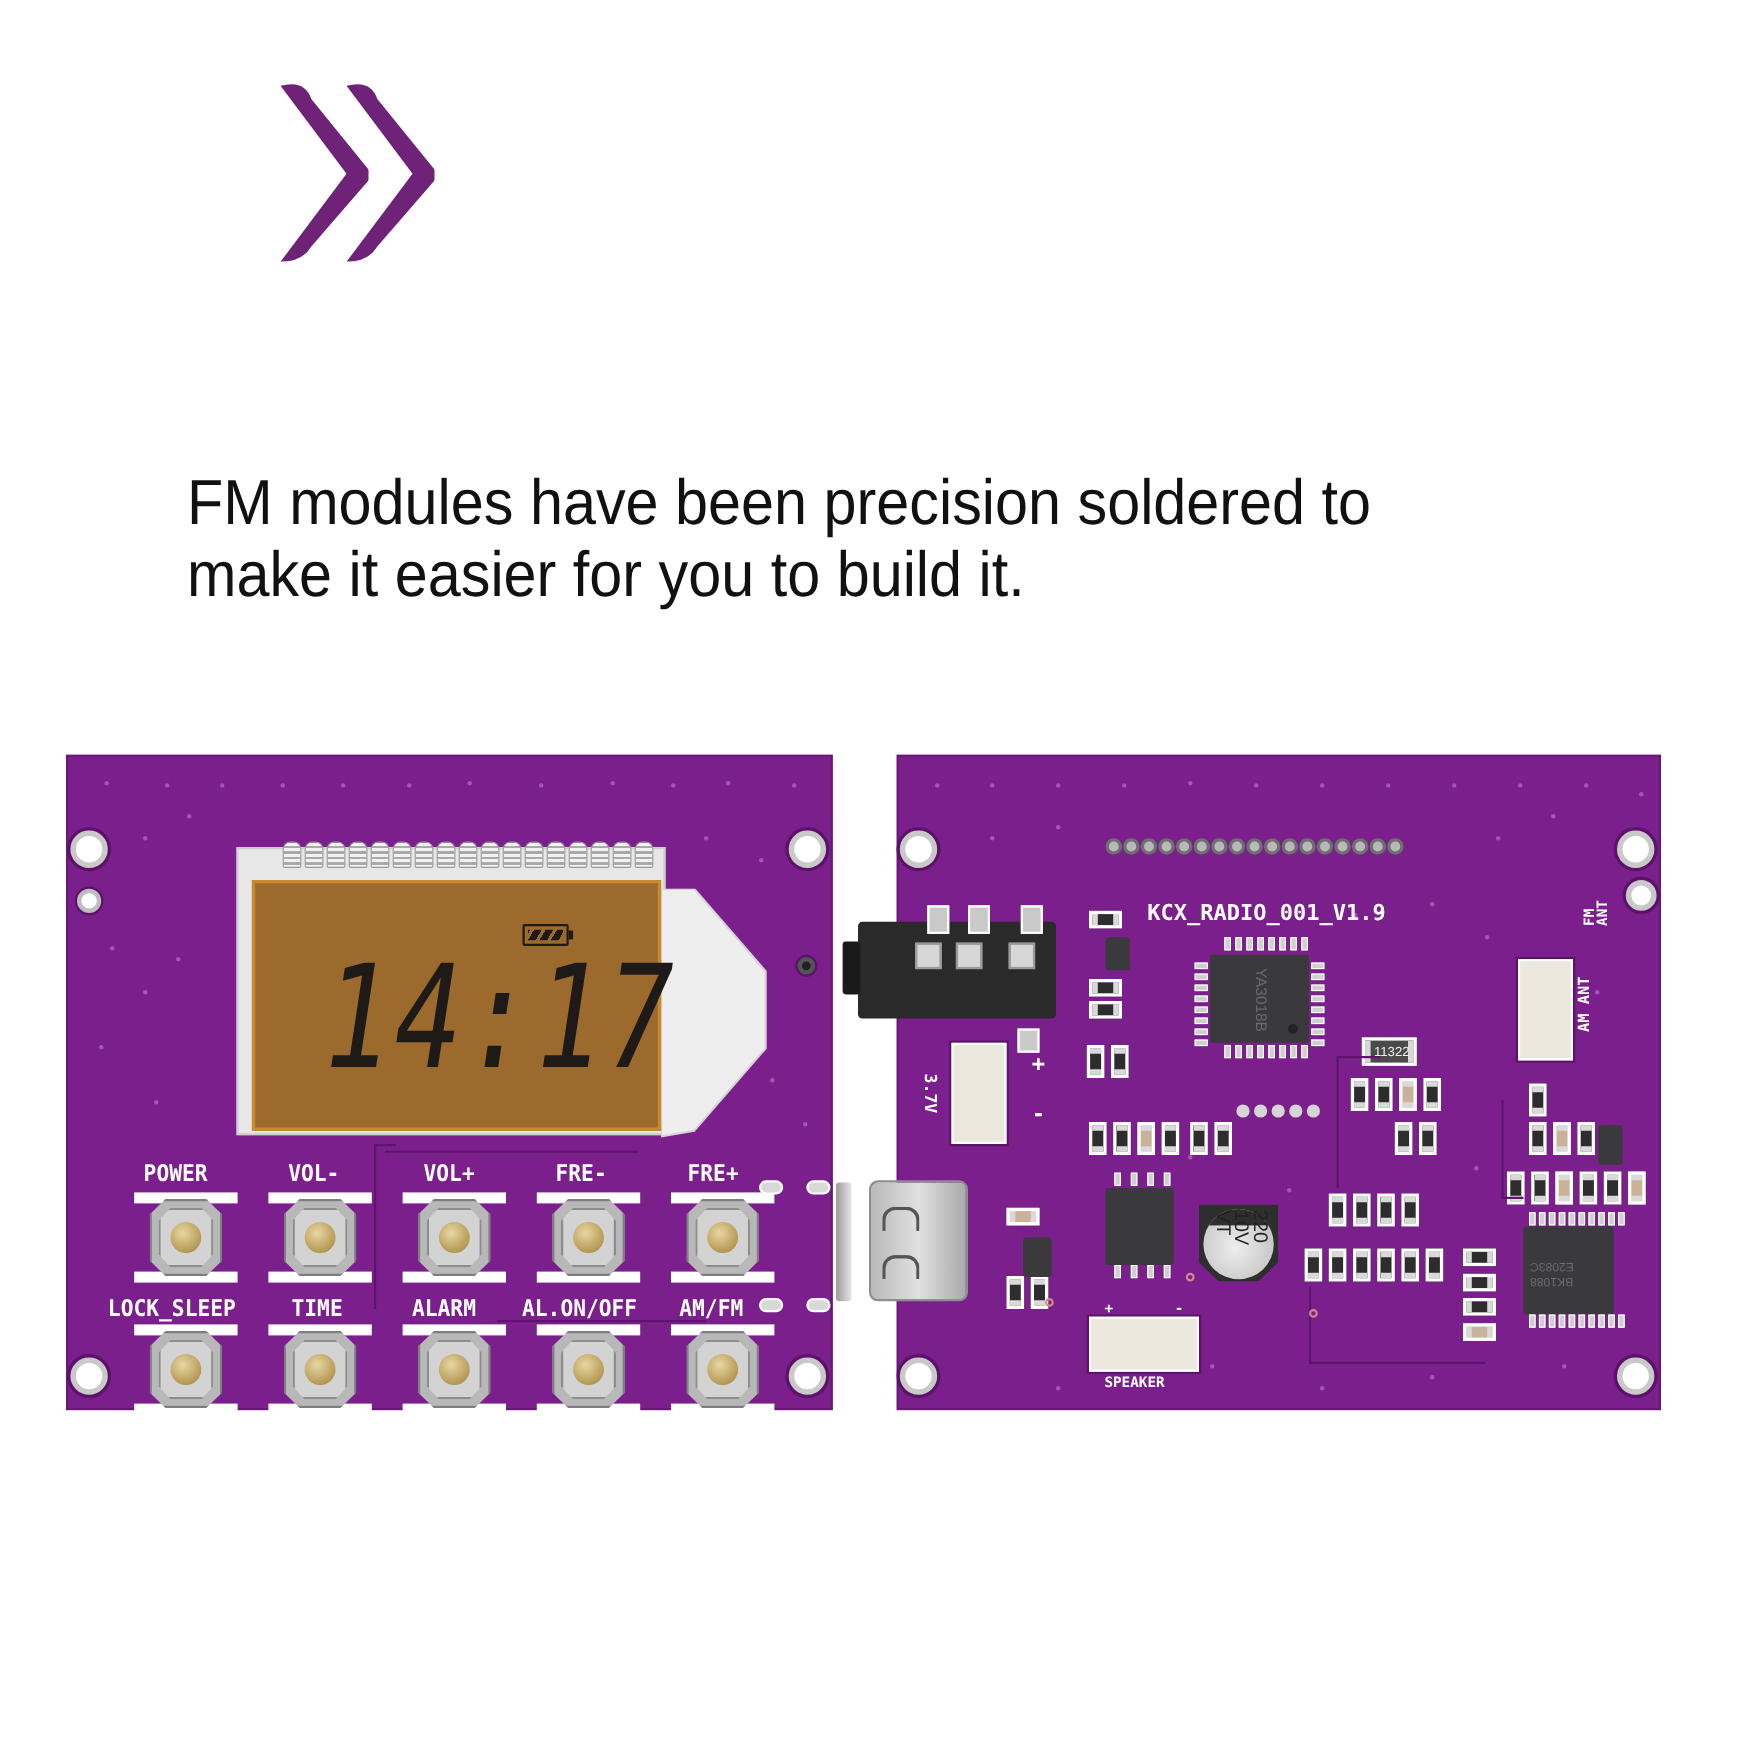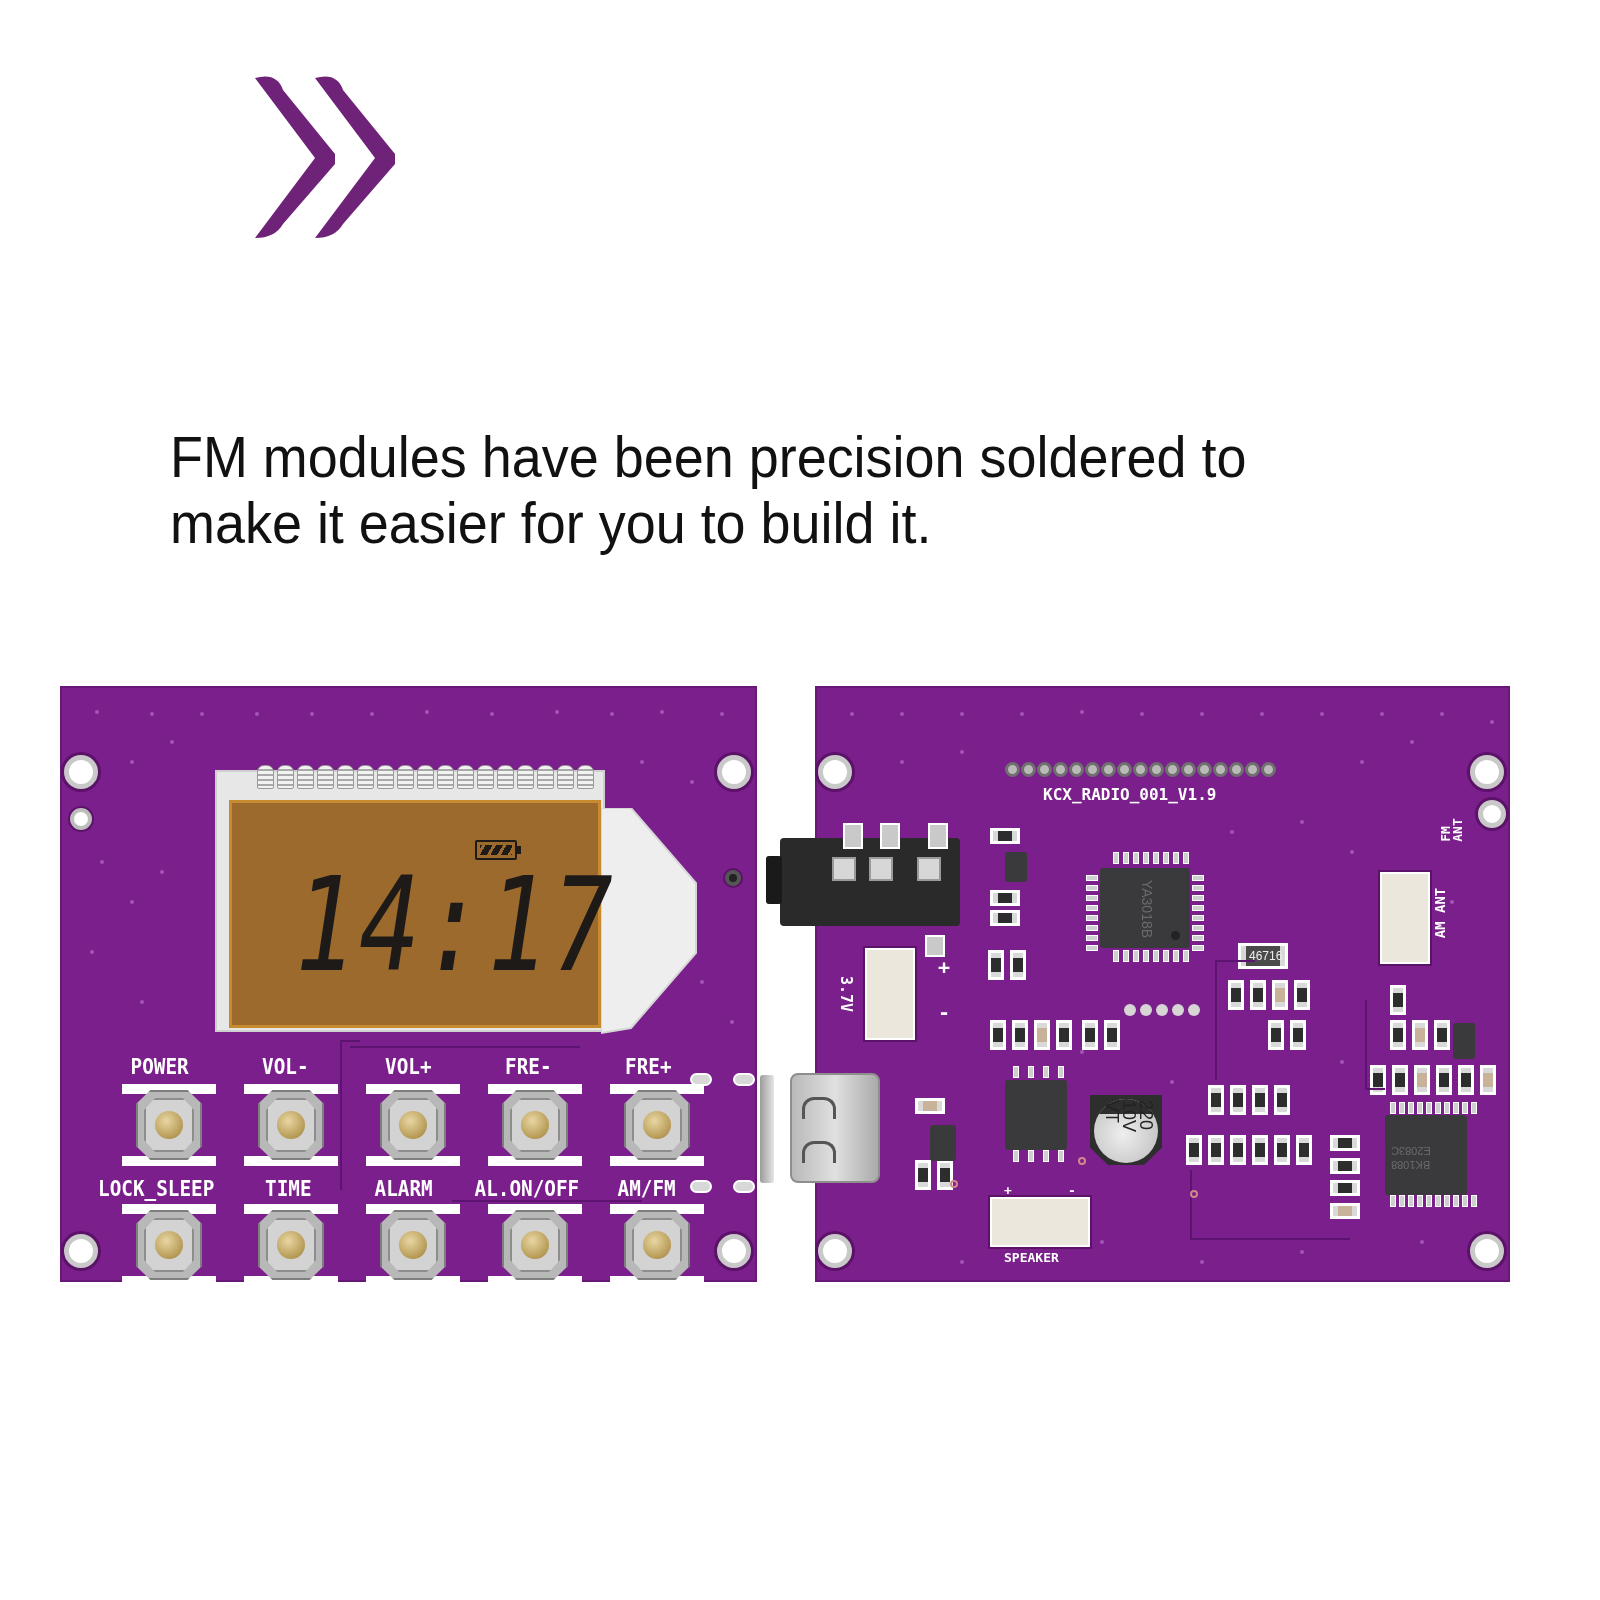--- a/index.html
+++ b/index.html
@@ -402,21 +402,21 @@
   <div class="header-pad"></div>
     <div class="header-pad"></div>
     <div class="header-pad"></div>
     <div class="header-pad"></div>
   <div class="header-pad"></div>
     <div class="header-pad"></div>
     <div class="header-pad"></div>
     <div class="header-pad"></div>
   <div class="header-pad"></div>
 </div>
-<div class="silk" style="left:1043px;top:785px;font-size:16px">KCX_RADIO_001_V1.9</div>
+<div class="silk" style="left:1043px;top:817px;font-size:20px">KCX_RADIO_001_V1.9</div>
 
 <div class="silk" style="left:1440px;top:818px;font-size:13px;line-height:12px;transform:rotate(-90deg);transform-origin:center">
   <div>FM</div>
   <div>ANT</div>
 </div>
 
 <div class="jack">
   <div style="position:absolute;left:-14px;top:18px;width:16px;height:48px;background:#1a1a1a;border-radius:3px"></div>
 </div>
 <div class="jack-tab" style="left:843px;top:823px"></div>
@@ -471,21 +471,21 @@
     <div class="p"></div>
     <div class="p"></div>
     <div class="p"></div>
     <div class="p"></div>
     <div class="p"></div>
     <div class="p"></div>
     <div class="p"></div>
   </div>
 
 <div style="position:absolute;left:1238px;top:943px;width:50px;height:26px;background:#4a4a4a;border:3px solid #ffffff;box-shadow:inset 5px 0 0 #d8d8d8, inset -5px 0 0 #d8d8d8">
-  <div style="position:absolute;left:8px;top:3px;font-family:'Liberation Sans',sans-serif;font-size:12px;color:#eeeeee">46716</div>
+  <div style="position:absolute;left:8px;top:3px;font-family:'Liberation Sans',sans-serif;font-size:12px;color:#eeeeee">11322</div>
 </div>
 
 <div class="connector" style="left:1380px;top:872px;width:50px;height:92px"></div>
 <div class="silk" style="left:1415px;top:905px;font-size:14px;transform:rotate(-90deg);transform-origin:center">AM ANT</div>
 
 <div class="connector" style="left:865px;top:948px;width:50px;height:92px"></div>
 <div class="silk" style="left:828px;top:985px;font-size:15px;transform:rotate(90deg);transform-origin:center">3.7V</div>
 <div class="silk" style="left:938px;top:955px;font-size:20px">+</div>
 <div class="silk" style="left:938px;top:1000px;font-size:20px">-</div>
 

